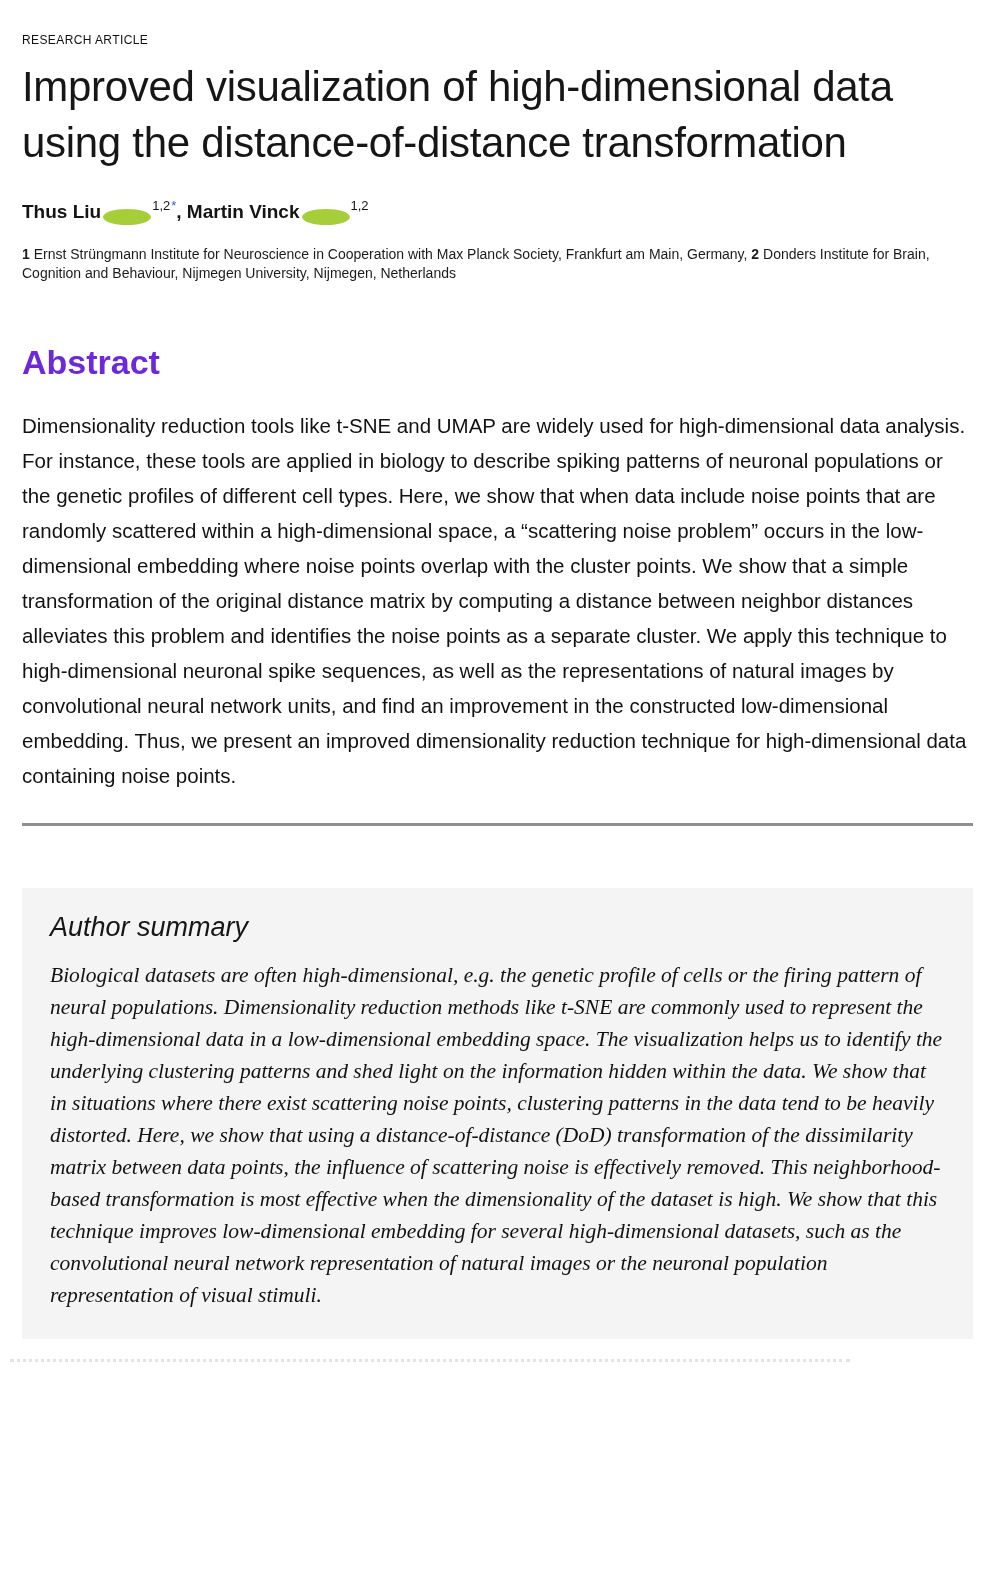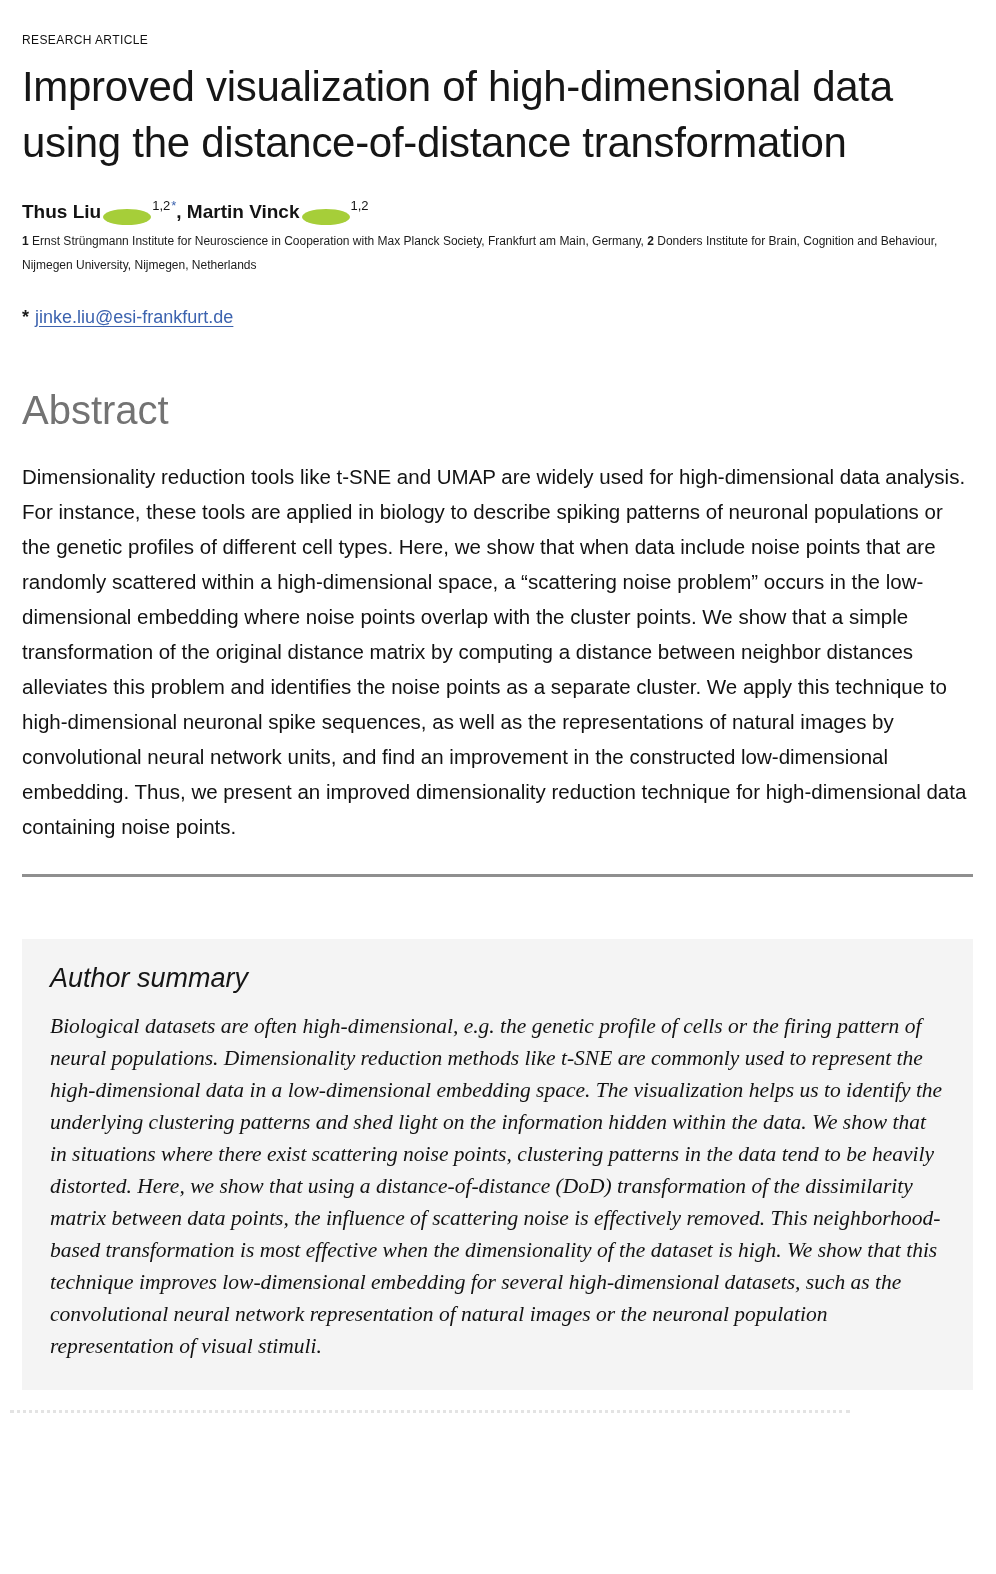--- a/index.html
+++ b/index.html
@@ -61,43 +61,43 @@
     padding-left:48px;
   }
   .authors sup{
     font-size:13px;
     font-weight:400;
     line-height:0;
     vertical-align:8px;
   }
   .authors sup.mark{color:var(--link-blue);margin-left:1px;}
   .affil{
-    margin-top:4px;
-    font-size:12px;
-    line-height:24px;
+    margin-top:20px;
+    font-size:14px;
+    line-height:19px;
     max-width:930px;
     font-weight:400;
   }
   .affil b{font-weight:700;}
   .corresp{
     margin-top:30px;
     font-size:18px;
   }
   .corresp .star{font-weight:700;margin-right:6px;}
   .corresp a{
     color:var(--link-blue);
     text-decoration:underline;
     text-underline-offset:3px;
     cursor:pointer;
   }
   h2.abstract-h{
     margin-top:60px;
-    font-size:40px;
-    font-weight:400;
-    color:#737373;
+    font-size:34px;
+    font-weight:700;
+    color:#6d28d9;
   }
   p.abstract-body{
     margin-top:26px;
     font-size:20.5px;
     line-height:35px;
     max-width:950px;
     color:#121212;
   }
   hr.rule{
     border:none;
@@ -140,22 +140,20 @@
   <div class="eyebrow">RESEARCH ARTICLE</div>
 
   <h1 class="title">Improved visualization of high-dimensional data using the distance-of-distance transformation</h1>
 
   <div class="authors"><span>Thus Liu</span><span class="orcid"><span>iD</span></span><sup>1,2</sup><sup class="mark">*</sup><span class="sep">, </span><span>Martin Vinck</span><span class="orcid"><span>iD</span></span><sup>1,2</sup>
   </div>
 
   <p class="affil"><b>1</b> <span>Ernst Strüngmann Institute for Neuroscience in Cooperation with Max Planck Society, Frankfurt am Main, Germany,</span> <b>2</b> <span>Donders Institute for Brain, Cognition and Behaviour, Nijmegen University, Nijmegen, Netherlands</span>
   </p>
 
-  <p class="corresp"><span class="star">*</span><a>jinke.liu@esi-frankfurt.de</a>
-  </p>
 
   <h2 class="abstract-h">Abstract</h2>
 
   <p class="abstract-body">Dimensionality reduction tools like t-SNE and UMAP are widely used for high-dimensional data analysis. For instance, these tools are applied in biology to describe spiking patterns of neuronal populations or the genetic profiles of different cell types. Here, we show that when data include noise points that are randomly scattered within a high-dimensional space, a “scattering noise problem” occurs in the low-dimensional embedding where noise points overlap with the cluster points. We show that a simple transformation of the original distance matrix by computing a distance between neighbor distances alleviates this problem and identifies the noise points as a separate cluster. We apply this technique to high-dimensional neuronal spike sequences, as well as the representations of natural images by convolutional neural network units, and find an improvement in the constructed low-dimensional embedding. Thus, we present an improved dimensionality reduction technique for high-dimensional data containing noise points.</p>
 
   <hr class="rule">
 
   <section class="summary-box">
     <h3>Author summary</h3>
     <p>Biological datasets are often high-dimensional, e.g. the genetic profile of cells or the firing pattern of neural populations. Dimensionality reduction methods like t-SNE are commonly used to represent the high-dimensional data in a low-dimensional embedding space. The visualization helps us to identify the underlying clustering patterns and shed light on the information hidden within the data. We show that in situations where there exist scattering noise points, clustering patterns in the data tend to be heavily distorted. Here, we show that using a distance-of-distance (DoD) transformation of the dissimilarity matrix between data points, the influence of scattering noise is effectively removed. This neighborhood-based transformation is most effective when the dimensionality of the dataset is high. We show that this technique improves low-dimensional embedding for several high-dimensional datasets, such as the convolutional neural network representation of natural images or the neuronal population representation of visual stimuli.</p>

